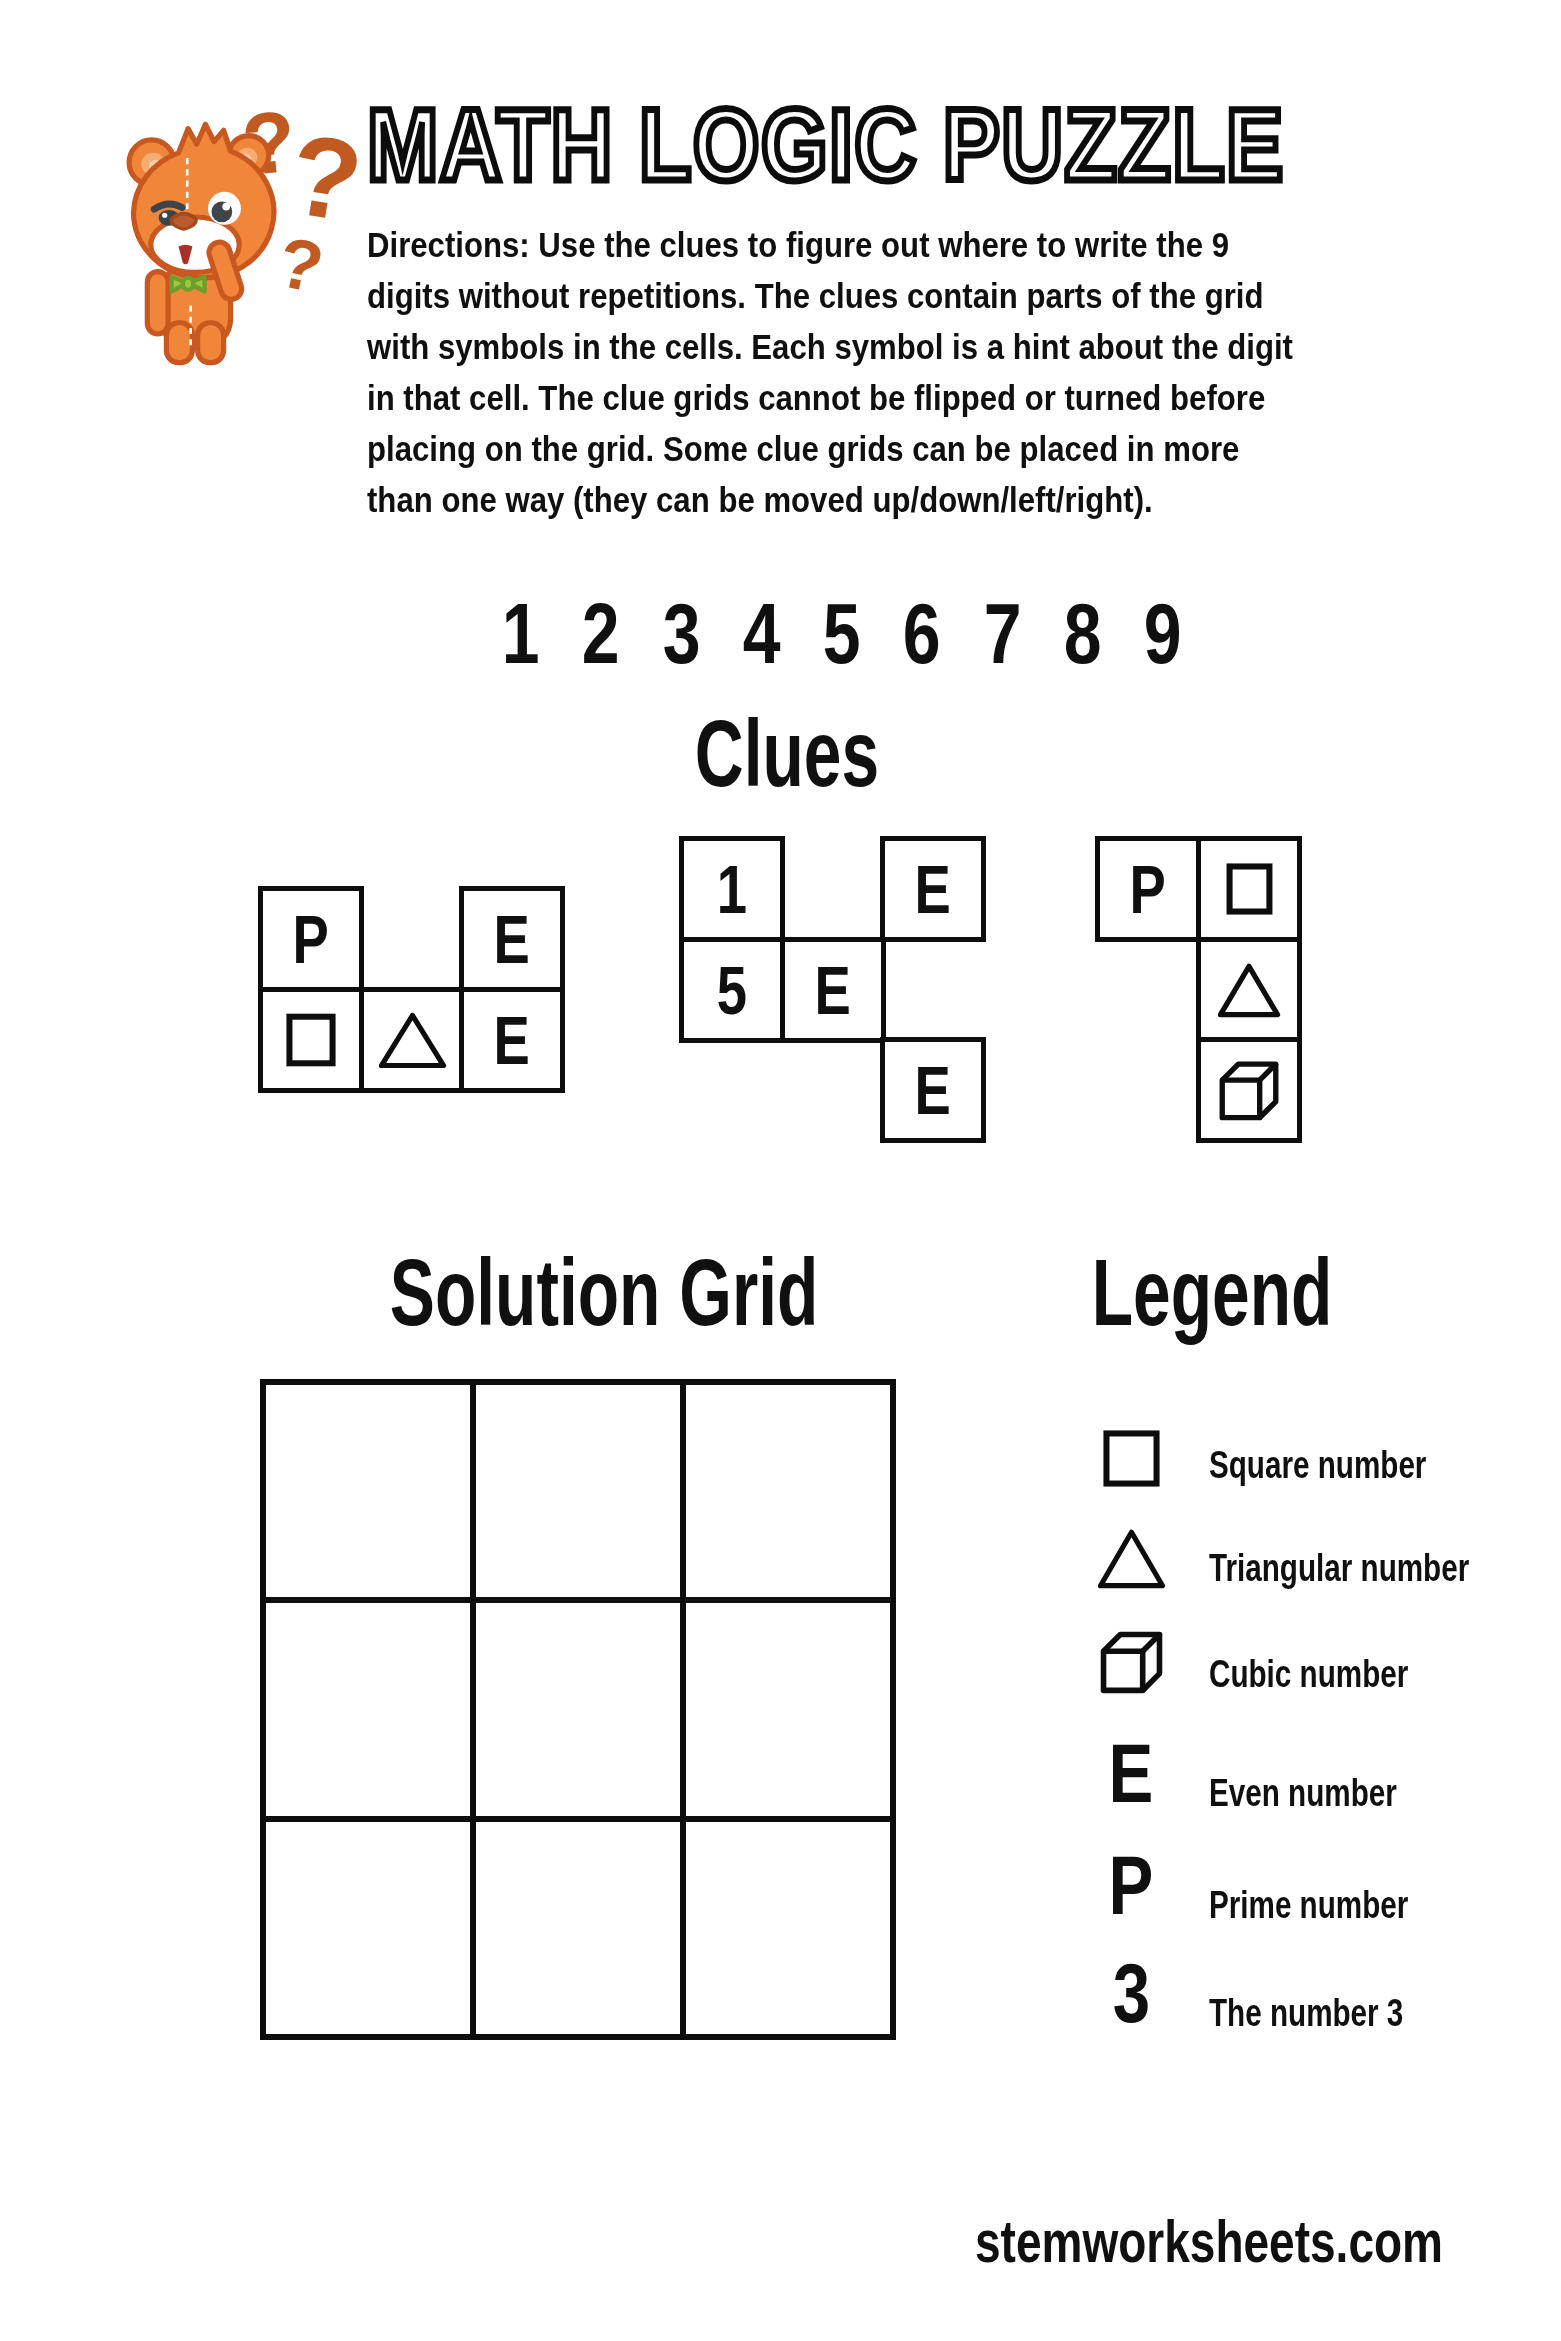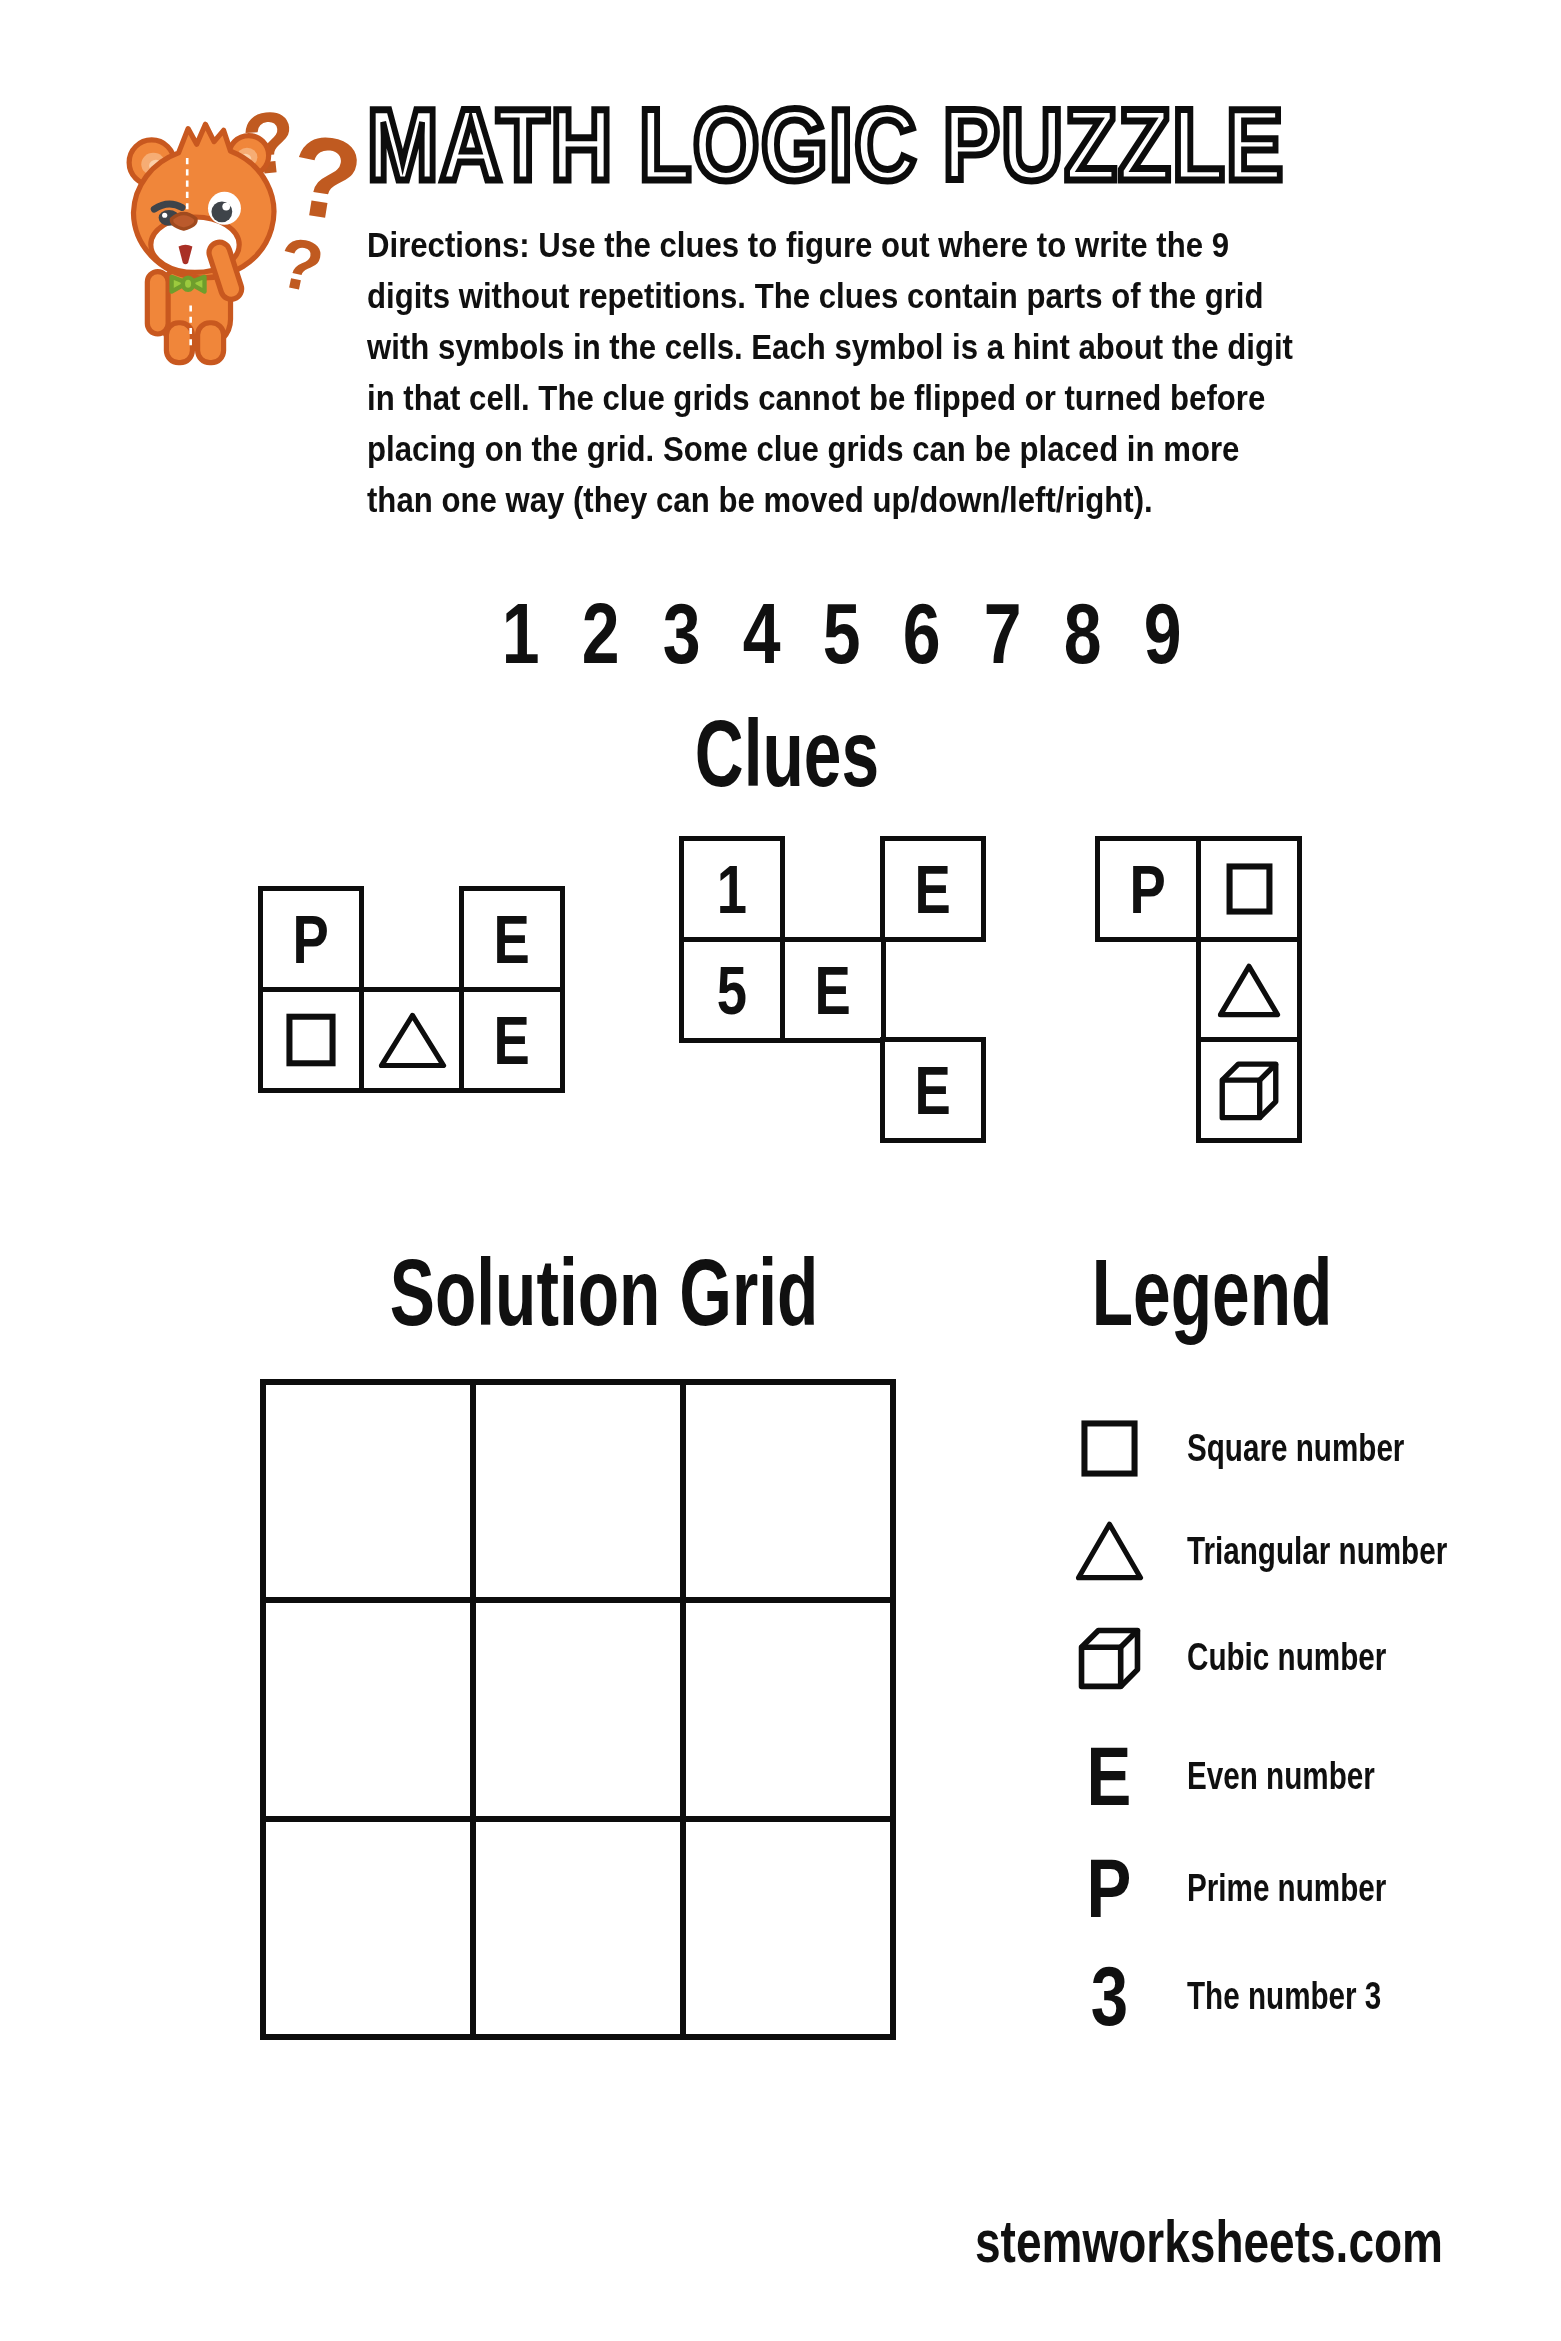--- a/index.html
+++ b/index.html
@@ -64,22 +64,22 @@
   
   .solution-grid{
     left:260px; top:1379px; width:636px; height:661px;
     border:3.5px solid #0d0d0d;
     display:grid; grid-template-columns:repeat(3,1fr); grid-template-rows:repeat(3,1fr);
   }
   .scell{ border:3.5px solid #0d0d0d; background:#fff; }
 
   
   .legend-row{
-    position:absolute; left:1053px; height:78px; width:468px;
-    display:flex; align-items:center;
+    position:absolute; left:1075px; height:78px; width:468px;
+    display:flex; align-items:flex-end;
   }
   .legend-icon-slot{
     width:113px; display:flex; align-items:center; justify-content:center; flex:none;
   }
   .legend-letter{
     font-size:84px; font-weight:600; line-height:1; transform:scaleX(0.8);
   }
   .legend-label{
     margin-left:21px; font-size:38px; font-weight:600; white-space:nowrap;
     transform:scaleX(0.78); transform-origin:0 50%;

